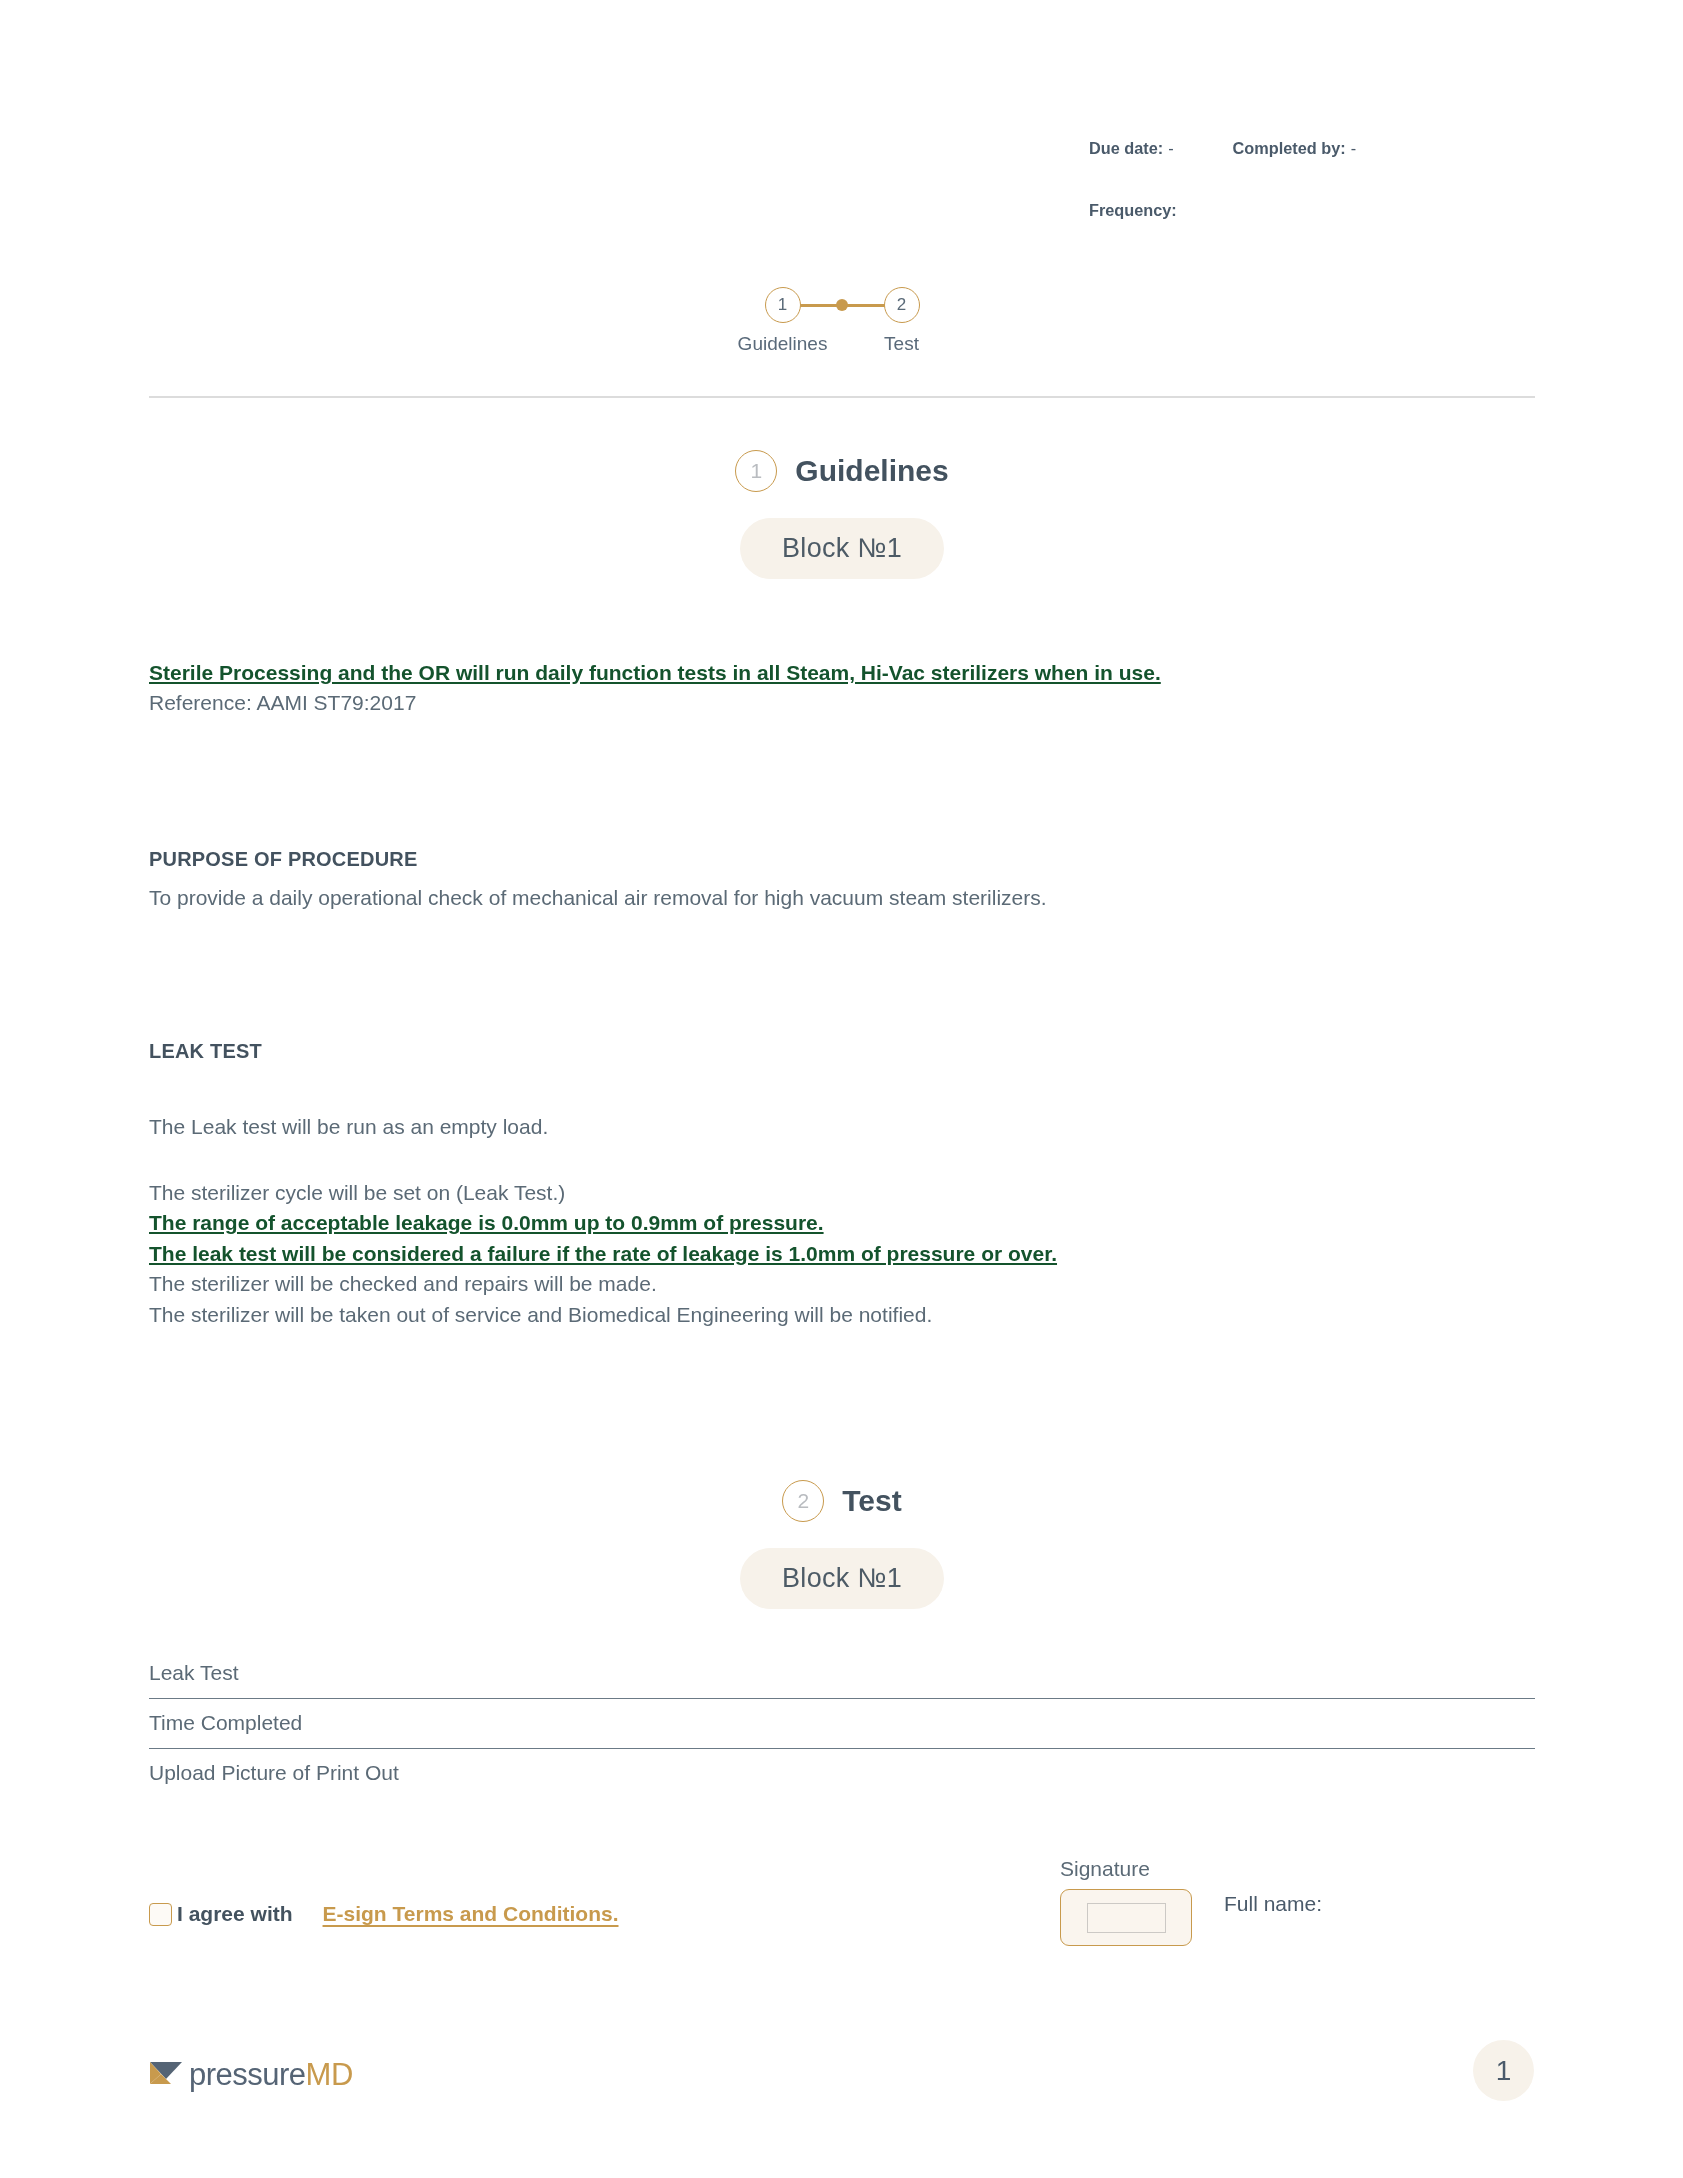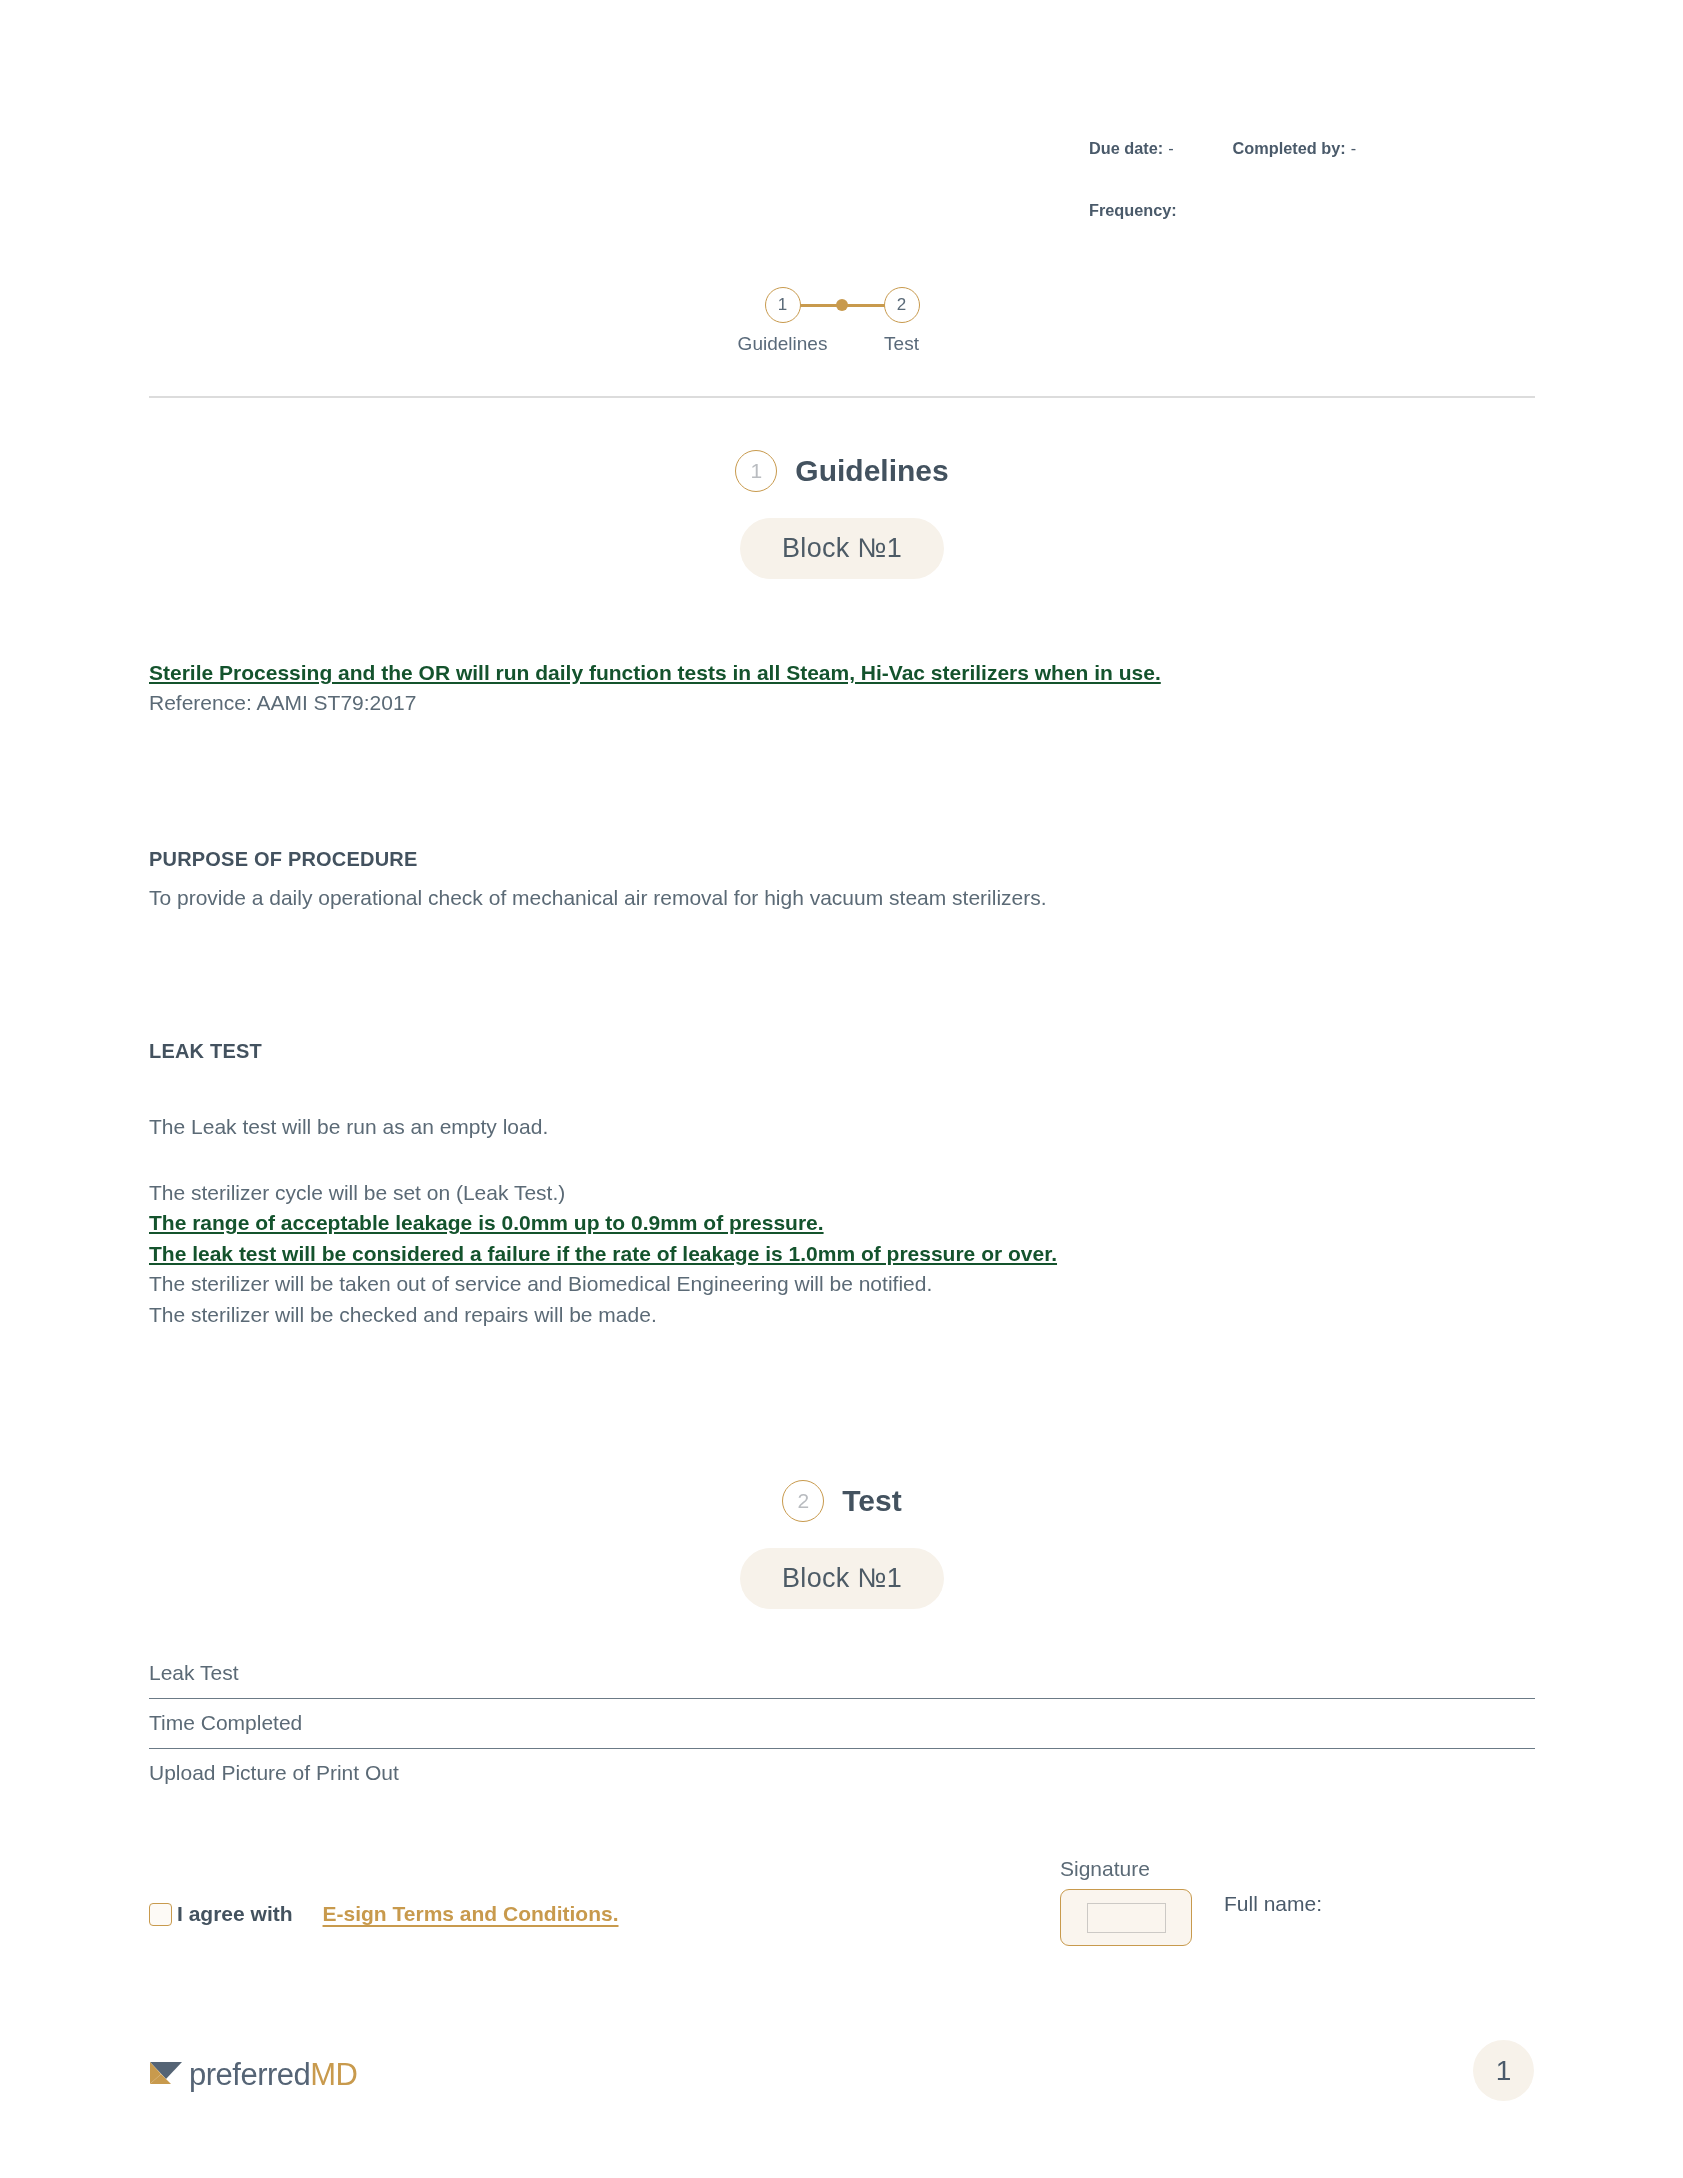--- a/index.html
+++ b/index.html
@@ -381,22 +381,22 @@
         <div class="sub-head" style="margin-top:129px;">PURPOSE OF PROCEDURE</div>
         <div class="body-text" style="margin-top:12px;">To provide a daily operational check of mechanical air removal for high vacuum steam sterilizers.</div>
 
         <div class="sub-head" style="margin-top:127px;">LEAK TEST</div>
 
         <div class="body-text" style="margin-top:49px;">The Leak test will be run as an empty load.</div>
 
         <div class="body-text" style="margin-top:35px;">The sterilizer cycle will be set on (Leak Test.)</div>
         <div class="body-text bold">The range of acceptable leakage is 0.0mm up to 0.9mm of pressure.</div>
         <div class="body-text bold">The leak test will be considered a failure if the rate of leakage is 1.0mm of pressure or over.</div>
+        <div class="body-text">The sterilizer will be checked and repairs will be made.</div>
         <div class="body-text">The sterilizer will be taken out of service and Biomedical Engineering will be notified.</div>
-        <div class="body-text">The sterilizer will be checked and repairs will be made.</div>
       </div>
     </div>
 
     <div style="position:absolute; top:1480px; left:0; width:1386px;">
       <div class="section-head">
         <div class="section-circle">2</div>
         <div class="section-title">Test</div>
       </div>
 
       <div class="block-badge-wrap">
@@ -432,19 +432,19 @@
 
   <div class="footer">
     <div class="logo">
       <svg class="logo-mark" viewBox="0 0 34 34">
         <path d="M1 5 L33 5 L17 22 Z" fill="#556475"></path>
         <path d="M1 5 L1 27 L12 17 Z" fill="#c89a4d"></path>
         <path d="M12 17 L17 22 L33 5 L33 29 L12 29 Z" fill="#c89a4d" opacity="0"></path>
         <path d="M1 27 L12 17 L22 27 Z" fill="#c89a4d"></path>
       </svg>
       <div class="logo-text">
-        <span class="logo-pref">preferred</span><span class="logo-md">MD</span>
+        <span class="logo-pref">pressure</span><span class="logo-md">MD</span>
       </div>
     </div>
     <div class="page-num">1</div>
   </div>
 </div>
 
 
 </body></html>

